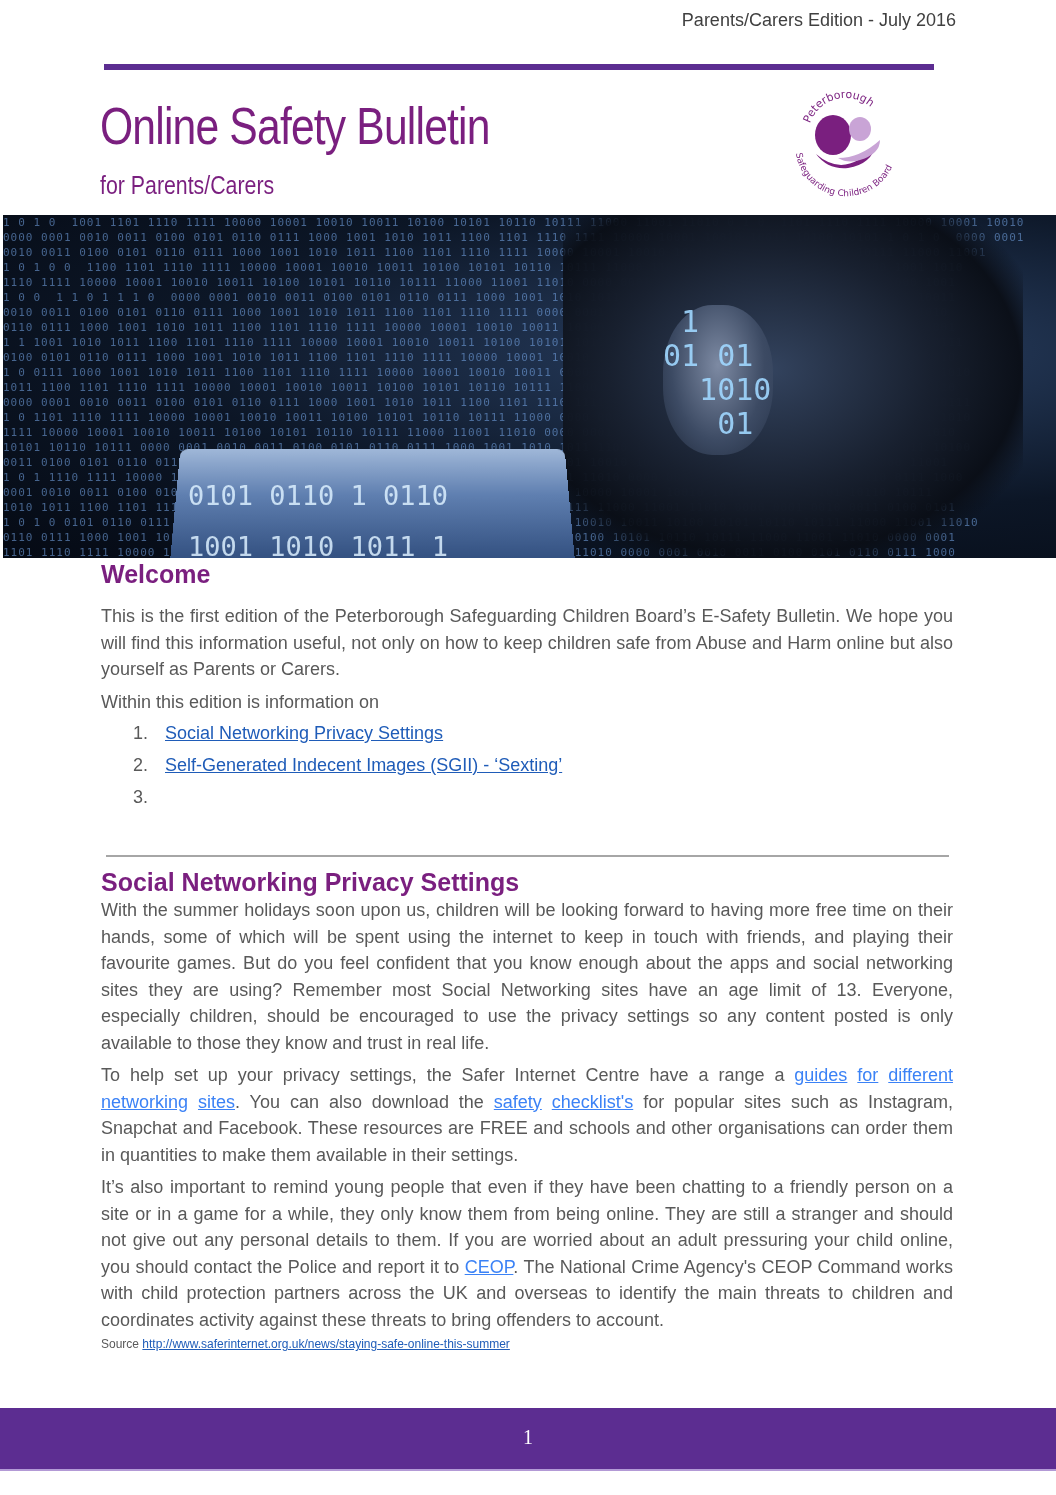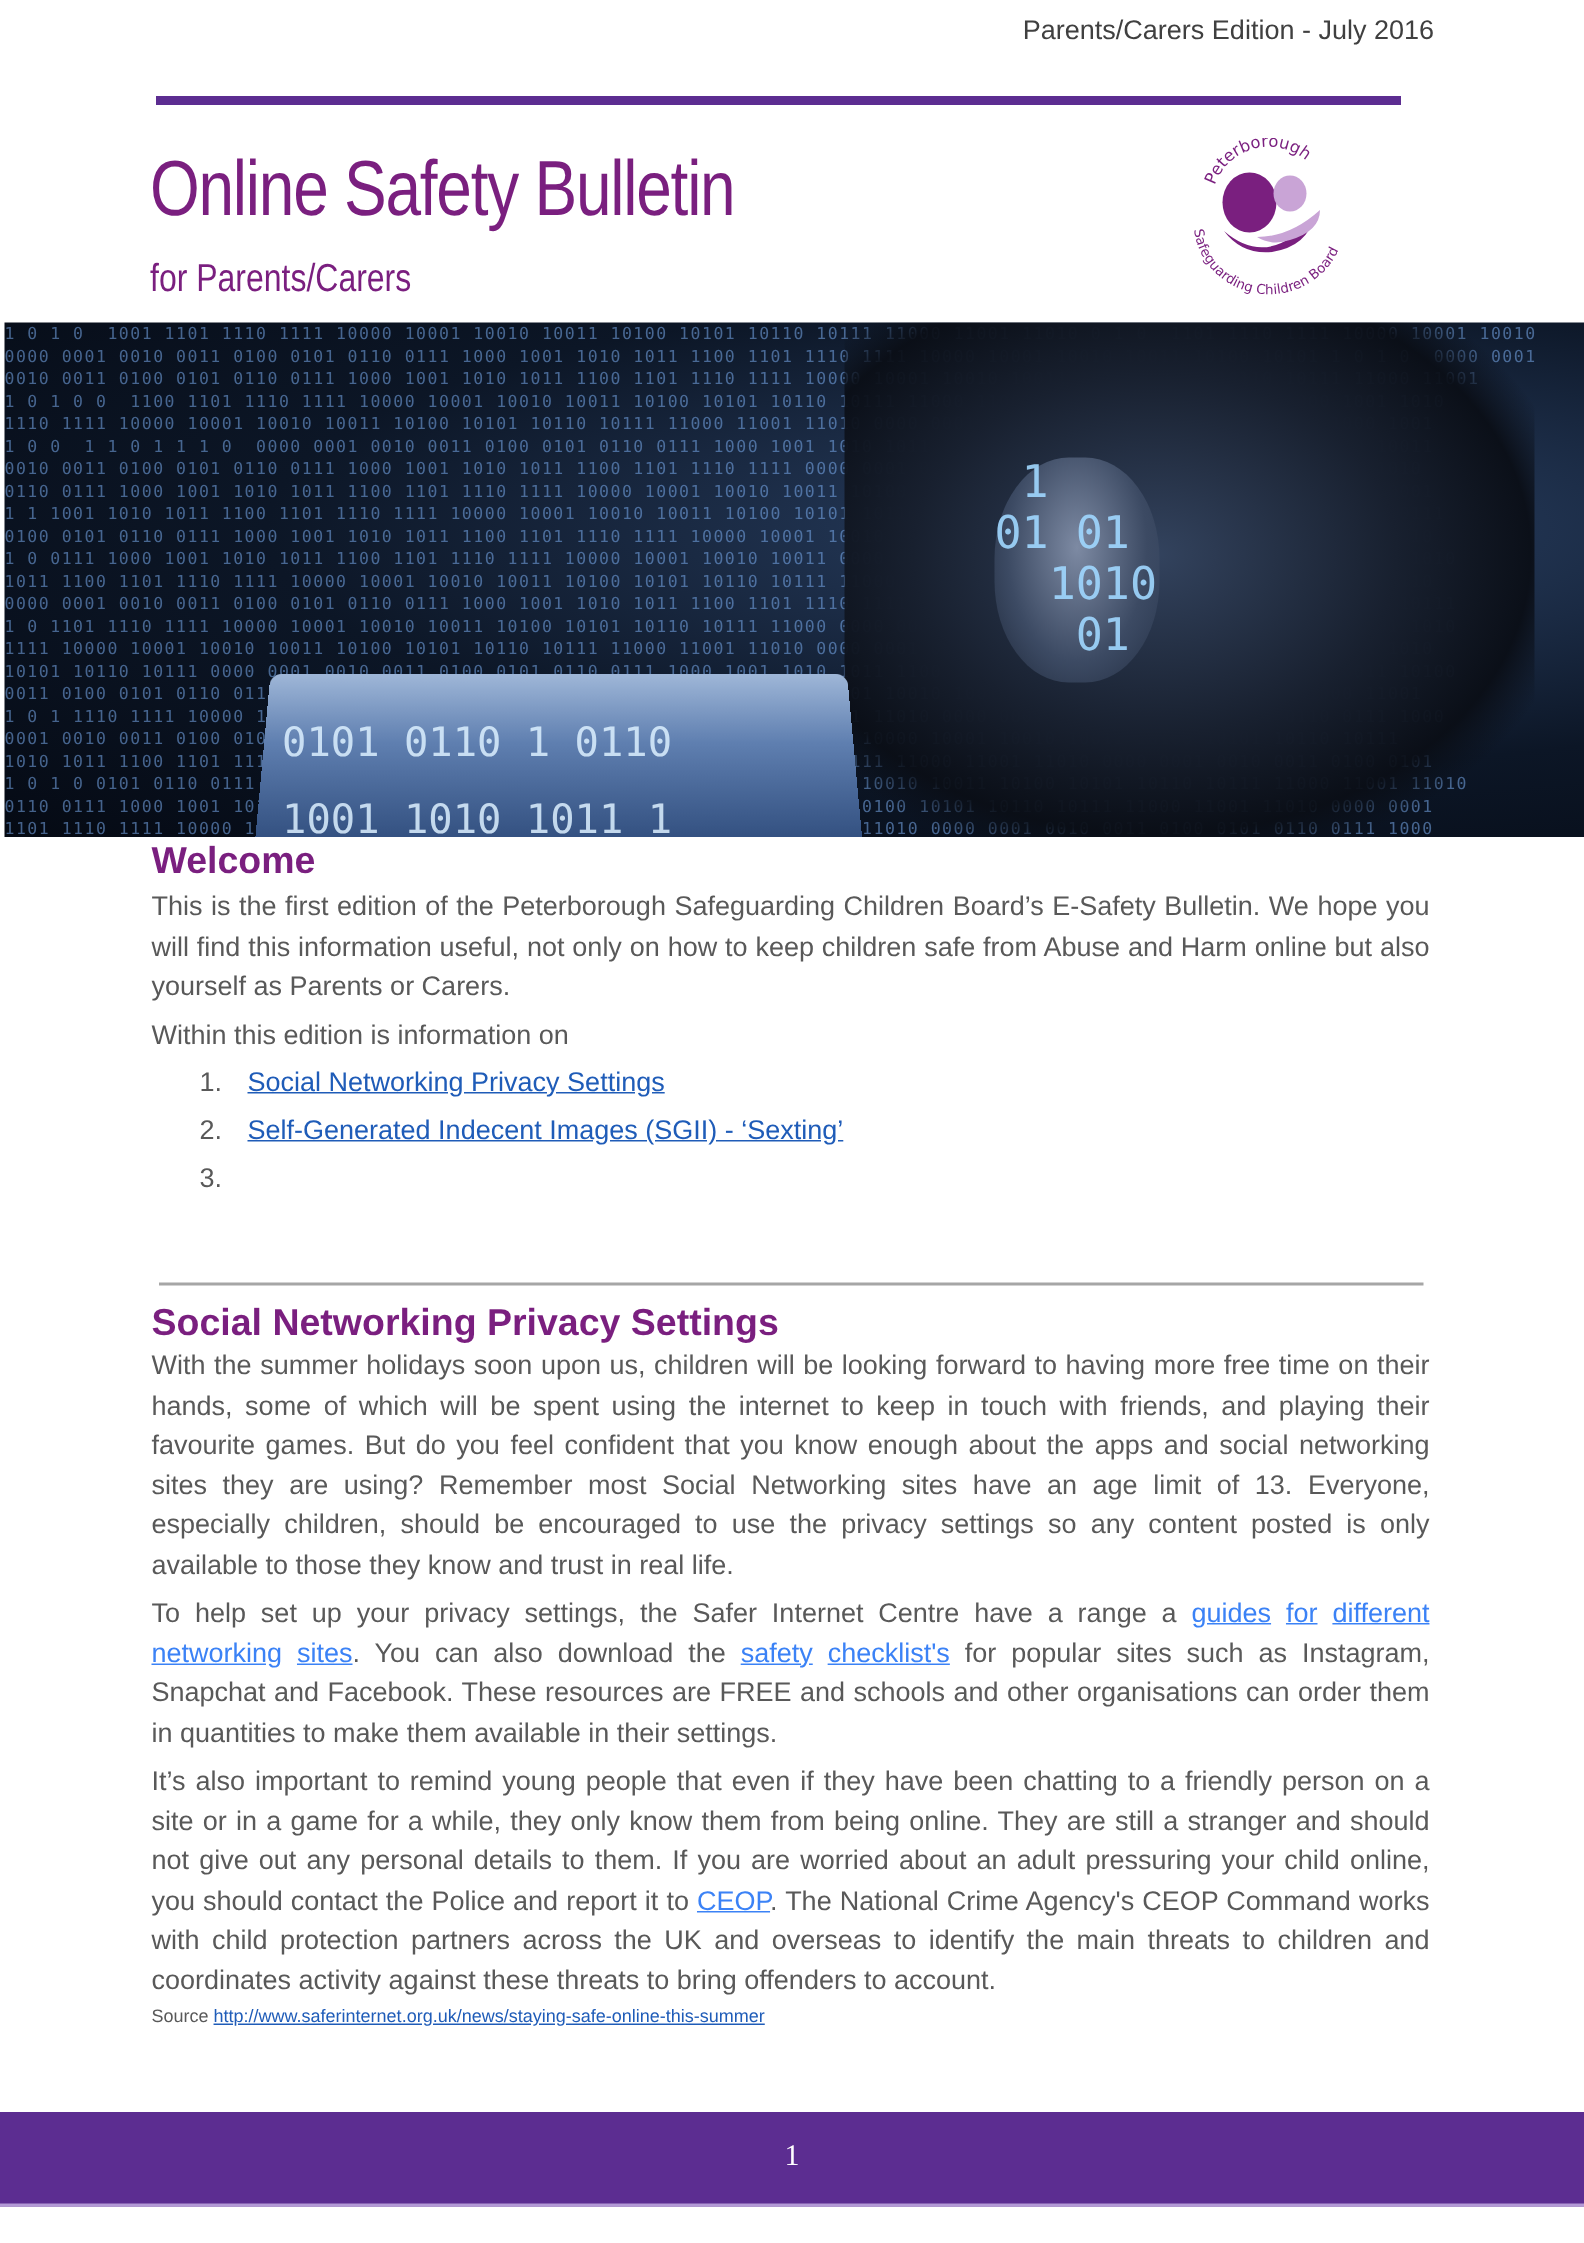--- a/index.html
+++ b/index.html
@@ -106,21 +106,21 @@
   1010
    01</div>
   <div class="laptop"></div>
   <div class="laptop-text">0101 0110 1 0110
 1001 1010 1011 1
 1101 0010 0</div>
 </div>
 
 <div class="content" style="top: 560px;">
   <h2>Welcome</h2>
-  <p style="margin-top: 2px;">This is the first edition of the Peterborough Safeguarding Children Board’s E-Safety Bulletin. We hope you will find this information useful, not only on how to keep children safe from Abuse and Harm online but also yourself as Parents or Carers.</p>
+  <p style="margin-top: 14px;">This is the first edition of the Peterborough Safeguarding Children Board’s E-Safety Bulletin. We hope you will find this information useful, not only on how to keep children safe from Abuse and Harm online but also yourself as Parents or Carers.</p>
   <p style="margin-top: 6px;">Within this edition is information on</p>
   <ol class="list" style="margin-top: 2px;">
     <li>
       <span class="num">1.</span>
       <a class="blue">Social Networking Privacy Settings</a>
     </li>
     <li>
       <span class="num">2.</span>
       <a class="blue">Self-Generated Indecent Images (SGII) - ‘Sexting’</a>
     </li>

